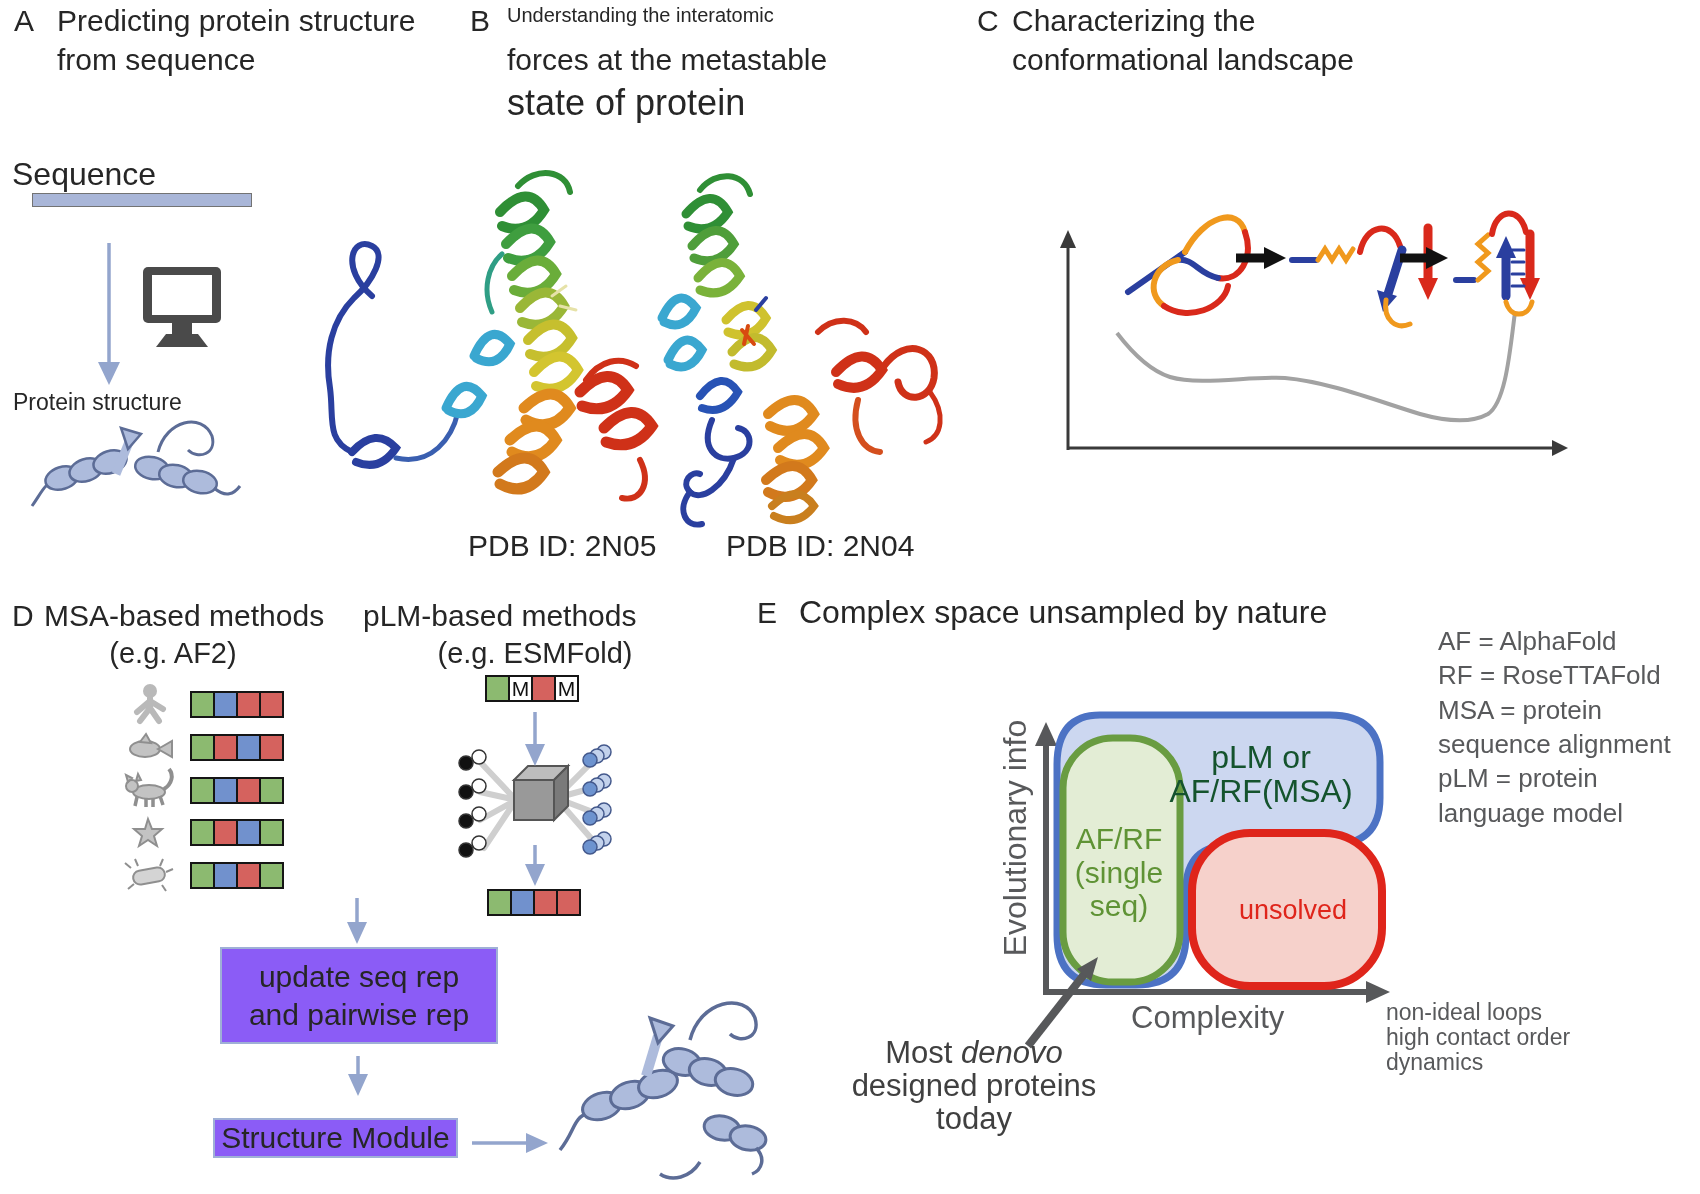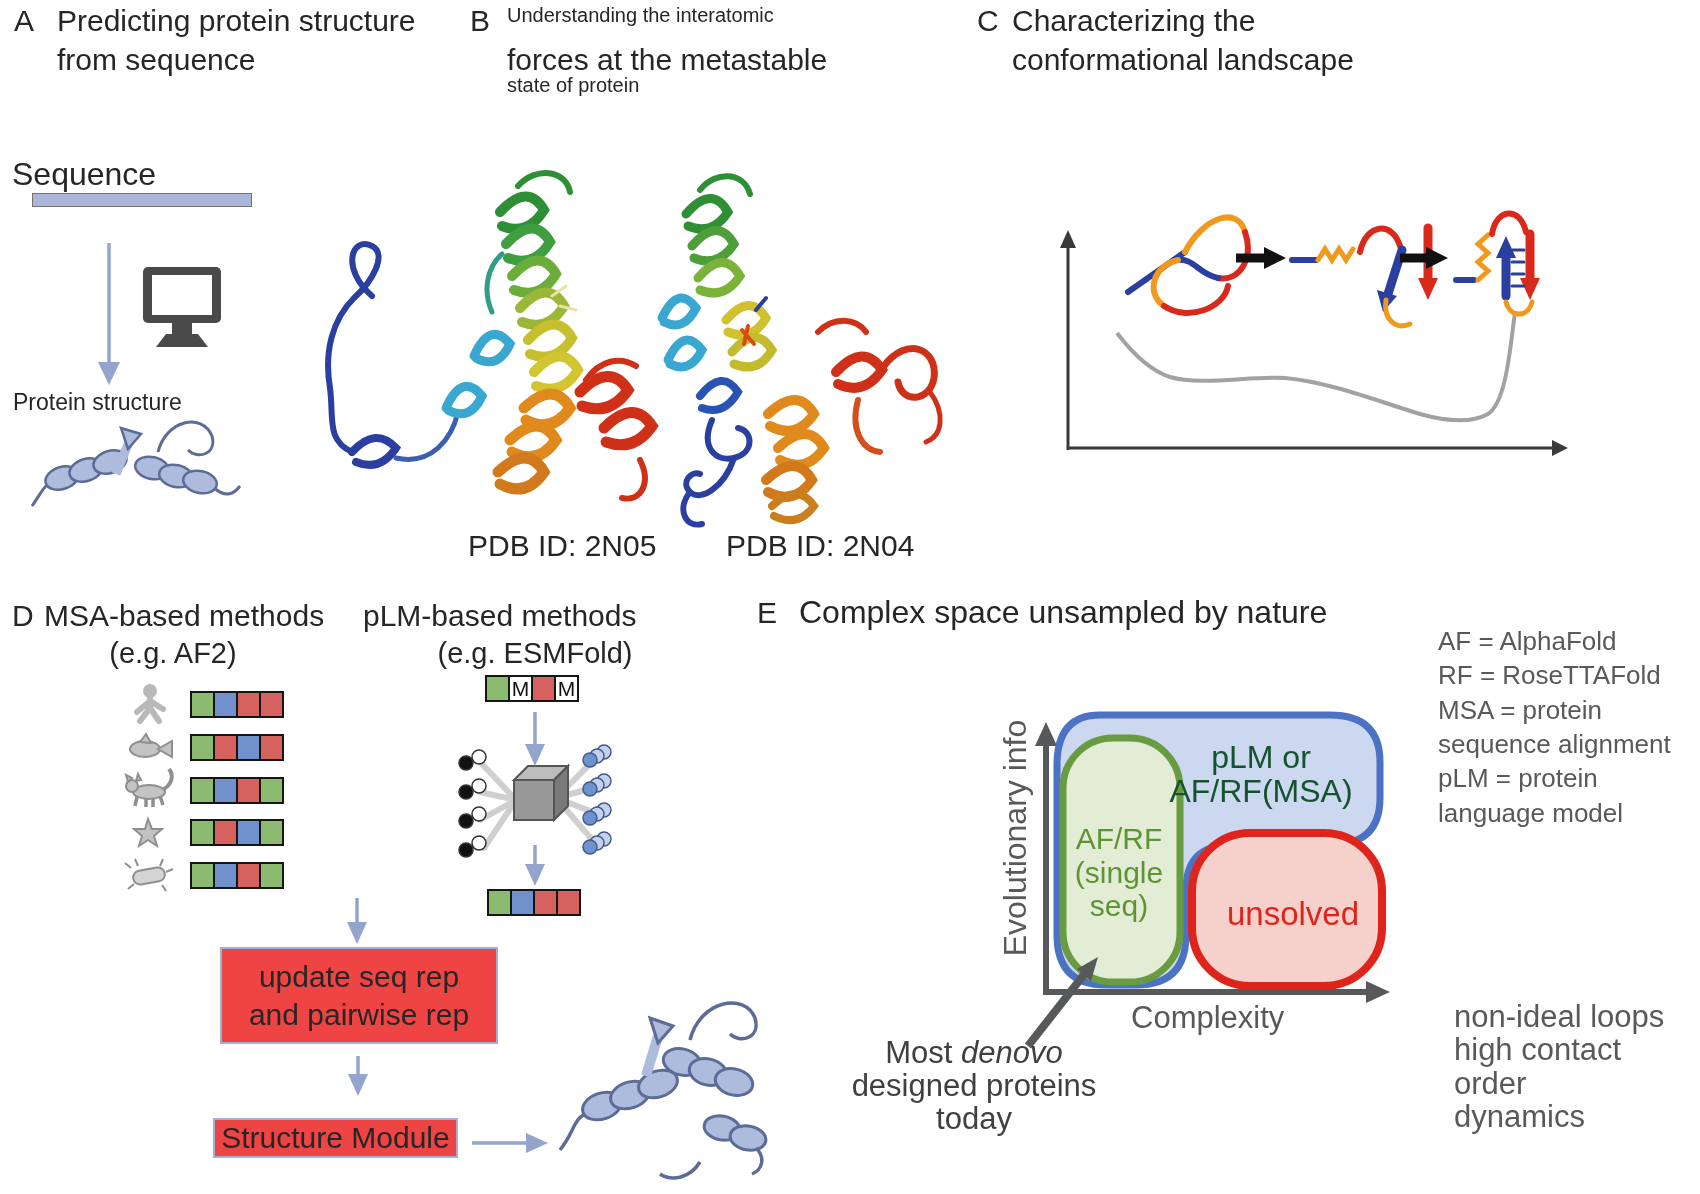--- a/index.html
+++ b/index.html
@@ -15,21 +15,21 @@
   .block{position:absolute}
   .bar{position:absolute;background:#a9b6d8;border:1px solid #737373}
   .seq{position:absolute;display:flex}
   .cell{width:25px;height:27px;border:2px solid #151515;margin-left:-2px;box-sizing:border-box;
         display:flex;align-items:center;justify-content:center;font-size:21px;color:#111;background:#fff}
   .cell:first-child{margin-left:0}
   [data-color="green"]{background:#8cba70}
   [data-color="blue"]{background:#7191cd}
   [data-color="red"]{background:#d5625e}
   [data-color="white"]{background:#ffffff}
-  .bluebox{position:absolute;background:#ef4444;border:2px solid #9fb0d6;box-sizing:border-box;
+  .bluebox{position:absolute;background:#8b5cf6;border:2px solid #9fb0d6;box-sizing:border-box;
            display:flex;flex-direction:column;align-items:center;justify-content:center;
            font-size:30px;line-height:1.25;color:#262626}
   .it{font-style:italic}
 </style>
 </head>
 <body>
 
 <div id="canvas">
 
 <svg id="art" width="1700" height="1194" viewBox="0 0 1700 1194">
@@ -258,21 +258,21 @@
 <div class="txt" style="left:14px;top:4px;font-size:30px">A</div>
 <div class="txt" style="left:57px;top:4px;font-size:30px">Predicting protein structure</div>
 <div class="txt" style="left:57px;top:43px;font-size:30px">from sequence</div>
 <div class="txt" style="left:12px;top:156px;font-size:32px">Sequence</div>
 <div class="bar" style="left:32px;top:193px;width:218px;height:12px"></div>
 <div class="txt" style="left:13px;top:389px;font-size:23px">Protein structure</div>
 
 <div class="txt" style="left:470px;top:4px;font-size:30px">B</div>
 <div class="txt" style="left:507px;top:4px;font-size:20px">Understanding the interatomic</div>
 <div class="txt" style="left:507px;top:43px;font-size:30px">forces at the metastable</div>
-<div class="txt" style="left:507px;top:74px;font-size:20px">state of protein</div>
+<div class="txt" style="left:507px;top:82px;font-size:36px">state of protein</div>
 <div class="txt" style="left:468px;top:529px;font-size:30px">PDB ID: 2N05</div>
 <div class="txt" style="left:726px;top:529px;font-size:30px">PDB ID: 2N04</div>
 
 <div class="txt" style="left:977px;top:4px;font-size:30px">C</div>
 <div class="txt" style="left:1012px;top:4px;font-size:30px">Characterizing the</div>
 <div class="txt" style="left:1012px;top:43px;font-size:30px">conformational landscape</div>
 
 <div class="txt" style="left:12px;top:599px;font-size:30px">D</div>
 <div class="txt" style="left:44px;top:599px;font-size:30px">MSA-based methods</div>
 <div class="txt ctr" style="left:44px;top:637px;width:258px;font-size:29px">(e.g. AF2)</div>
@@ -349,27 +349,27 @@
 
 <div class="block ctr blue-t" style="left:1150px;top:741px;width:222px;font-size:32px;line-height:1.05">
   <div>pLM or</div>
   <div>AF/RF(MSA)</div>
 </div>
 <div class="block ctr green-t" style="left:1056px;top:822px;width:126px;font-size:30px;line-height:1.12">
   <div>AF/RF</div>
   <div>(single</div>
   <div>seq)</div>
 </div>
-<div class="block ctr red-t" style="left:1212px;top:895px;width:162px;font-size:33px">unsolved</div>
+<div class="block ctr red-t" style="left:1212px;top:895px;width:162px;font-size:27px">unsolved</div>
 
 <div class="block ctr" style="left:826px;top:1037px;width:296px;font-size:31px;line-height:1.06;color:#404040">
   <div><span>Most </span><span class="it">denovo</span></div>
   <div>designed proteins</div>
   <div>today</div>
 </div>
 
-<div class="block gray" style="left:1454px;top:1000px;font-size:31px;line-height:1.08">
+<div class="block gray" style="left:1386px;top:1000px;font-size:23px;line-height:1.08">
   <div>non-ideal loops</div>
   <div>high contact order</div>
   <div>dynamics</div>
 </div>
 
 </div>
 
 </body></html>

